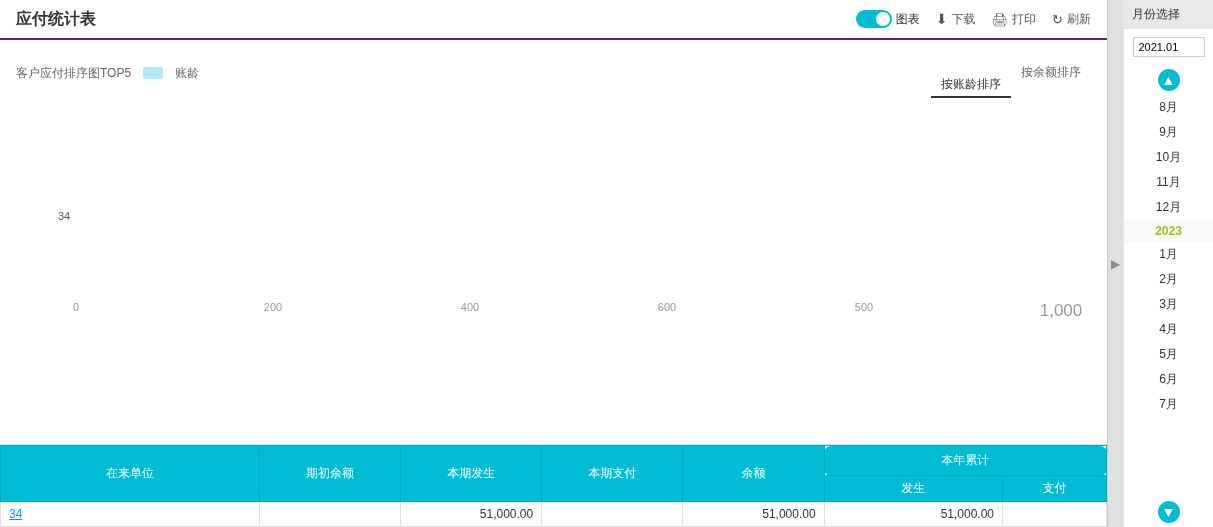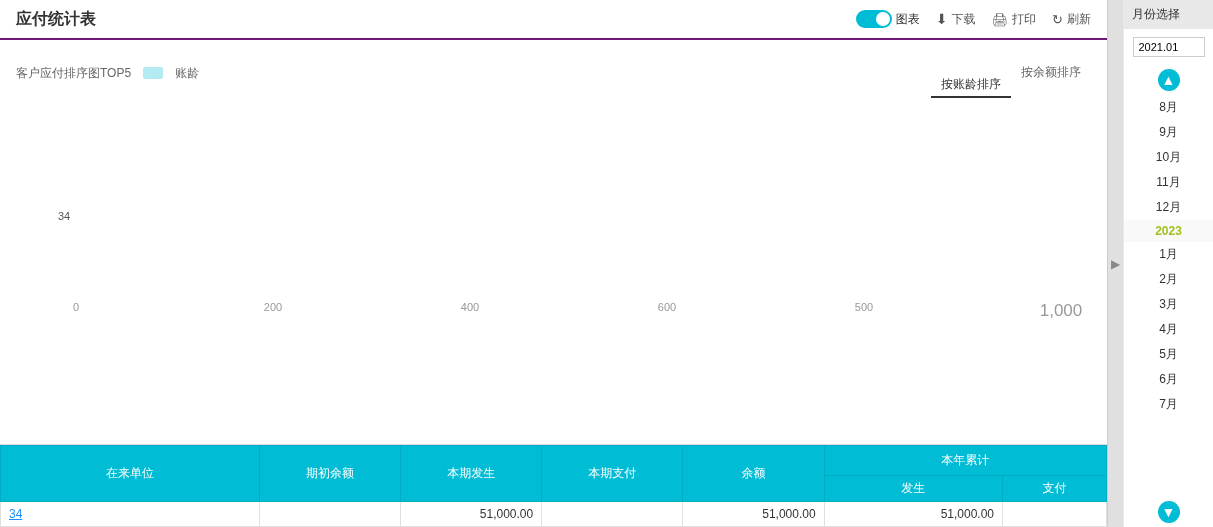--- a/index.html
+++ b/index.html
@@ -115,21 +115,21 @@
     <div class="table-section">
       <div class="table-wrapper">
         <table>
           <thead>
             <tr class="header-row-1">
               <th rowspan="2" style="width:22%;">在来单位</th>
               <th rowspan="2" style="width:12%;">期初余额</th>
               <th rowspan="2" style="width:12%;">本期发生</th>
               <th rowspan="2" style="width:12%;">本期支付</th>
               <th rowspan="2" style="width:12%;">余额</th>
-              <th colspan="2" style="width:24%;">本年累计</th>
+              <th colspan="2" style="width:24%;border-radius:7px;">本年累计</th>
             </tr>
             <tr class="header-row-2">
               <th>发生</th>
               <th>支付</th>
             </tr>
           </thead>
           <tbody id="table-body">
           <tr>
                 <td class="left"><a href="#">34</a></td>
                 <td></td>

